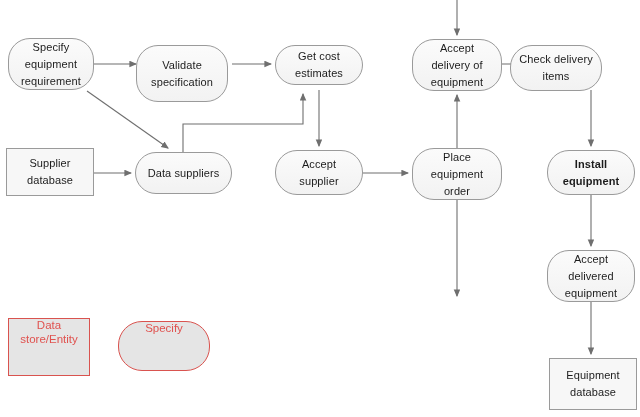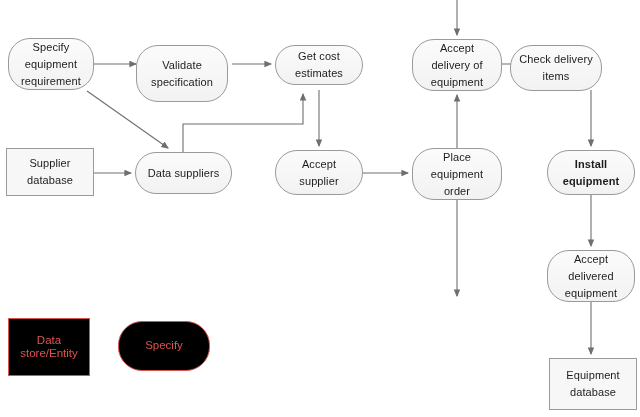--- a/index.html
+++ b/index.html
@@ -50,24 +50,24 @@
     background: #f7f7f7;
   }
   .node .label {
     padding: 0 4px;
     white-space: pre-line;
   }
   .legend-item {
     position: absolute;
     box-sizing: border-box;
     display: flex;
-    align-items: center;
+    align-items: flex-start;
     justify-content: center;
     text-align: center;
-    background: #000000;
+    background: #e5e5e5;
     border: 1.4px solid #d9534f;
     color: #e0524f;
     font-size: 11.5px;
     line-height: 13.5px;
     z-index: 2;
   }
   .legend-item.legend-process {
     border-radius: 24px;
   }
   .legend-item.legend-store {

